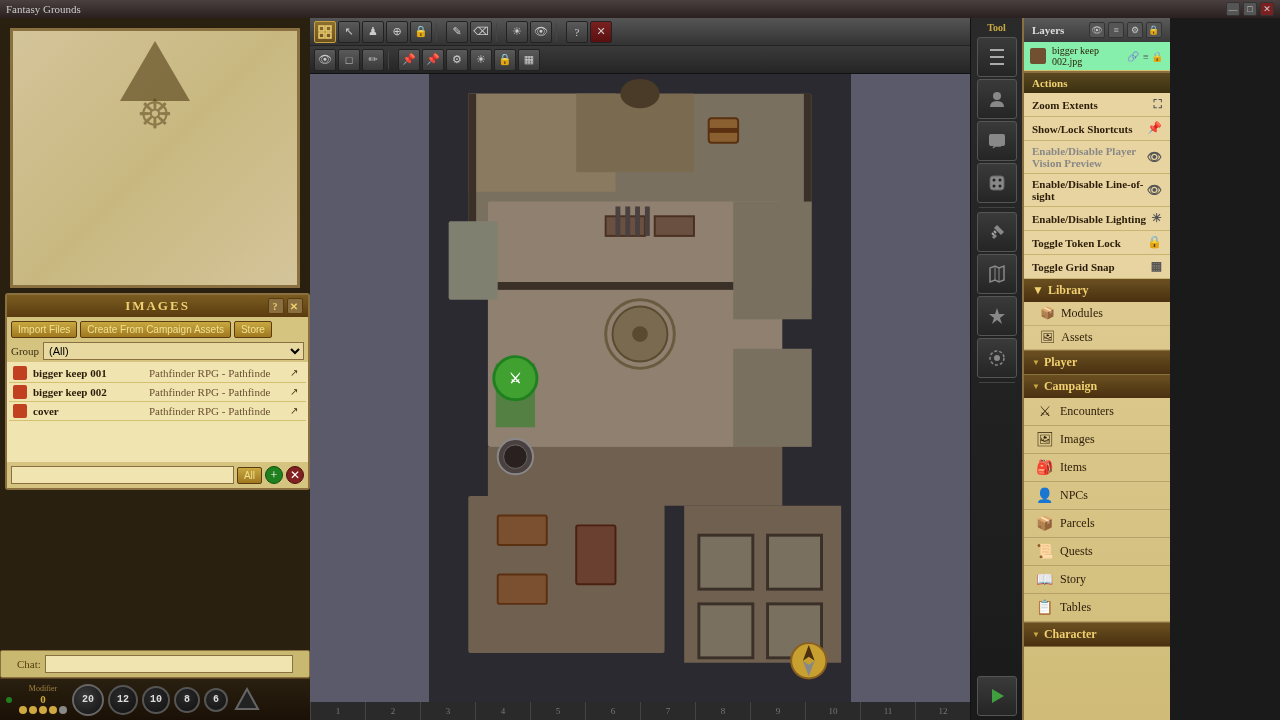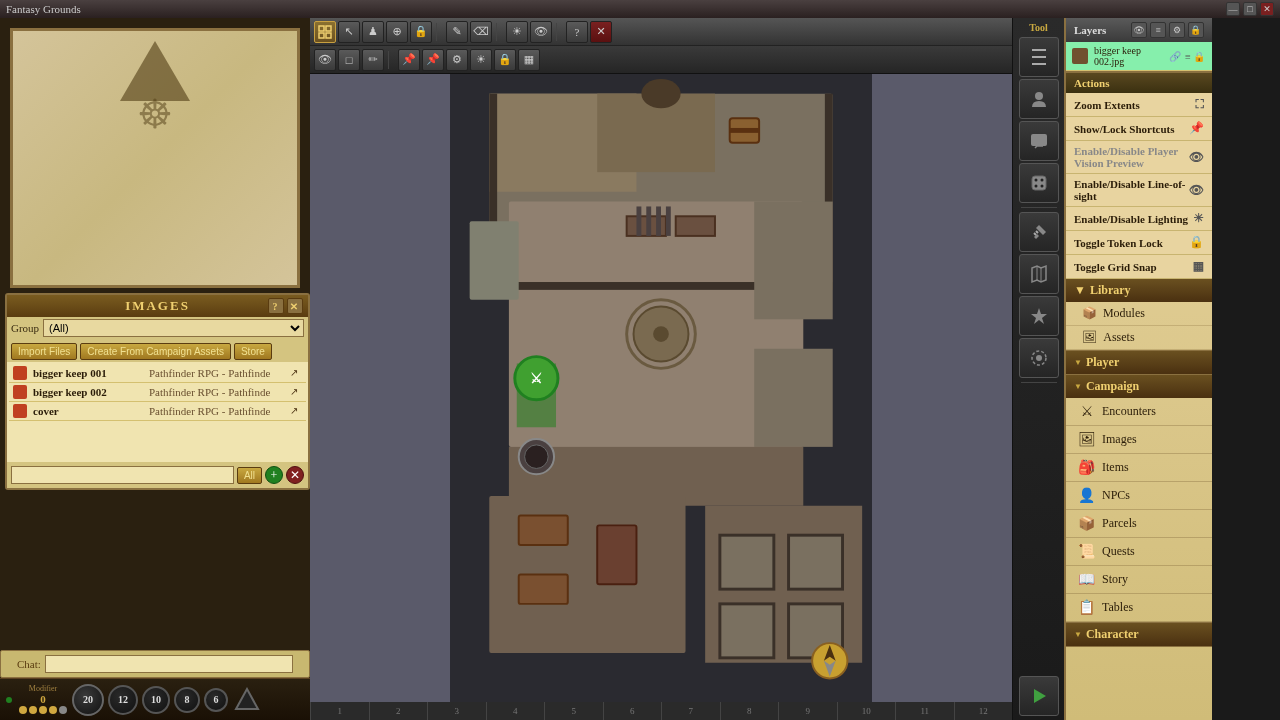--- a/index.html
+++ b/index.html
@@ -217,20 +217,21 @@
     .dice {
       width: 30px; height: 30px;
       border-radius: 50%;
       background: radial-gradient(circle at 35% 35%, #2a2a2a, #111);
       border: 2px solid #555;
       display: flex; align-items: center; justify-content: center;
       color: #ddd;
       font-size: 10px;
       font-weight: bold;
       cursor: pointer;
+      font-family: Liberation Mono, monospace;
     }
     .die-triangle {
       width: 30px; height: 30px;
       display: flex; align-items: center; justify-content: center;
       cursor: pointer;
     }
     .die-triangle svg { width: 26px; height: 26px; }
     .camp-section {
       border-bottom: 1px solid #8a7040;
     }
@@ -403,21 +404,21 @@
     
     #map-area {
       flex: 1;
       background: #3a3a4a;
       position: relative;
       overflow: hidden;
     }
 
     
     #right-side {
-      width: 268px;
+      width: 310px;
       flex-shrink: 0;
       display: flex;
       flex-direction: row;
     }
 
     
     #map-top-toolbar {
       position: absolute;
       top: 0; left: 0; right: 0;
       height: 28px;
@@ -545,30 +546,30 @@
         <div class="triangle"></div>
         <div class="symbol">☸</div>
       </div>
 
       <div id="images-window">
         <div id="images-titlebar">
           <span style="letter-spacing:2px; text-transform:uppercase;">Images</span>
           <div class="help-btn">?</div>
           <div class="close-btn">✕</div>
         </div>
+        <div id="images-toolbar">
+          <button>Import Files</button>
+          <button>Create From Campaign Assets</button>
+          <button>Store</button>
+        </div>
         <div id="images-group">
           <span>Group</span>
           <select>
             <option>(All)</option>
           </select>
-        </div>
-        <div id="images-toolbar">
-          <button>Import Files</button>
-          <button>Create From Campaign Assets</button>
-          <button>Store</button>
         </div>
         <div id="images-list">
           <div class="image-row">
             <div class="img-icon"></div>
             <span class="img-name">bigger keep 001</span>
             <span class="img-source">Pathfinder RPG - Pathfinde</span>
             <span class="img-link">↗</span>
           </div>
           <div class="image-row">
             <div class="img-icon"></div>

